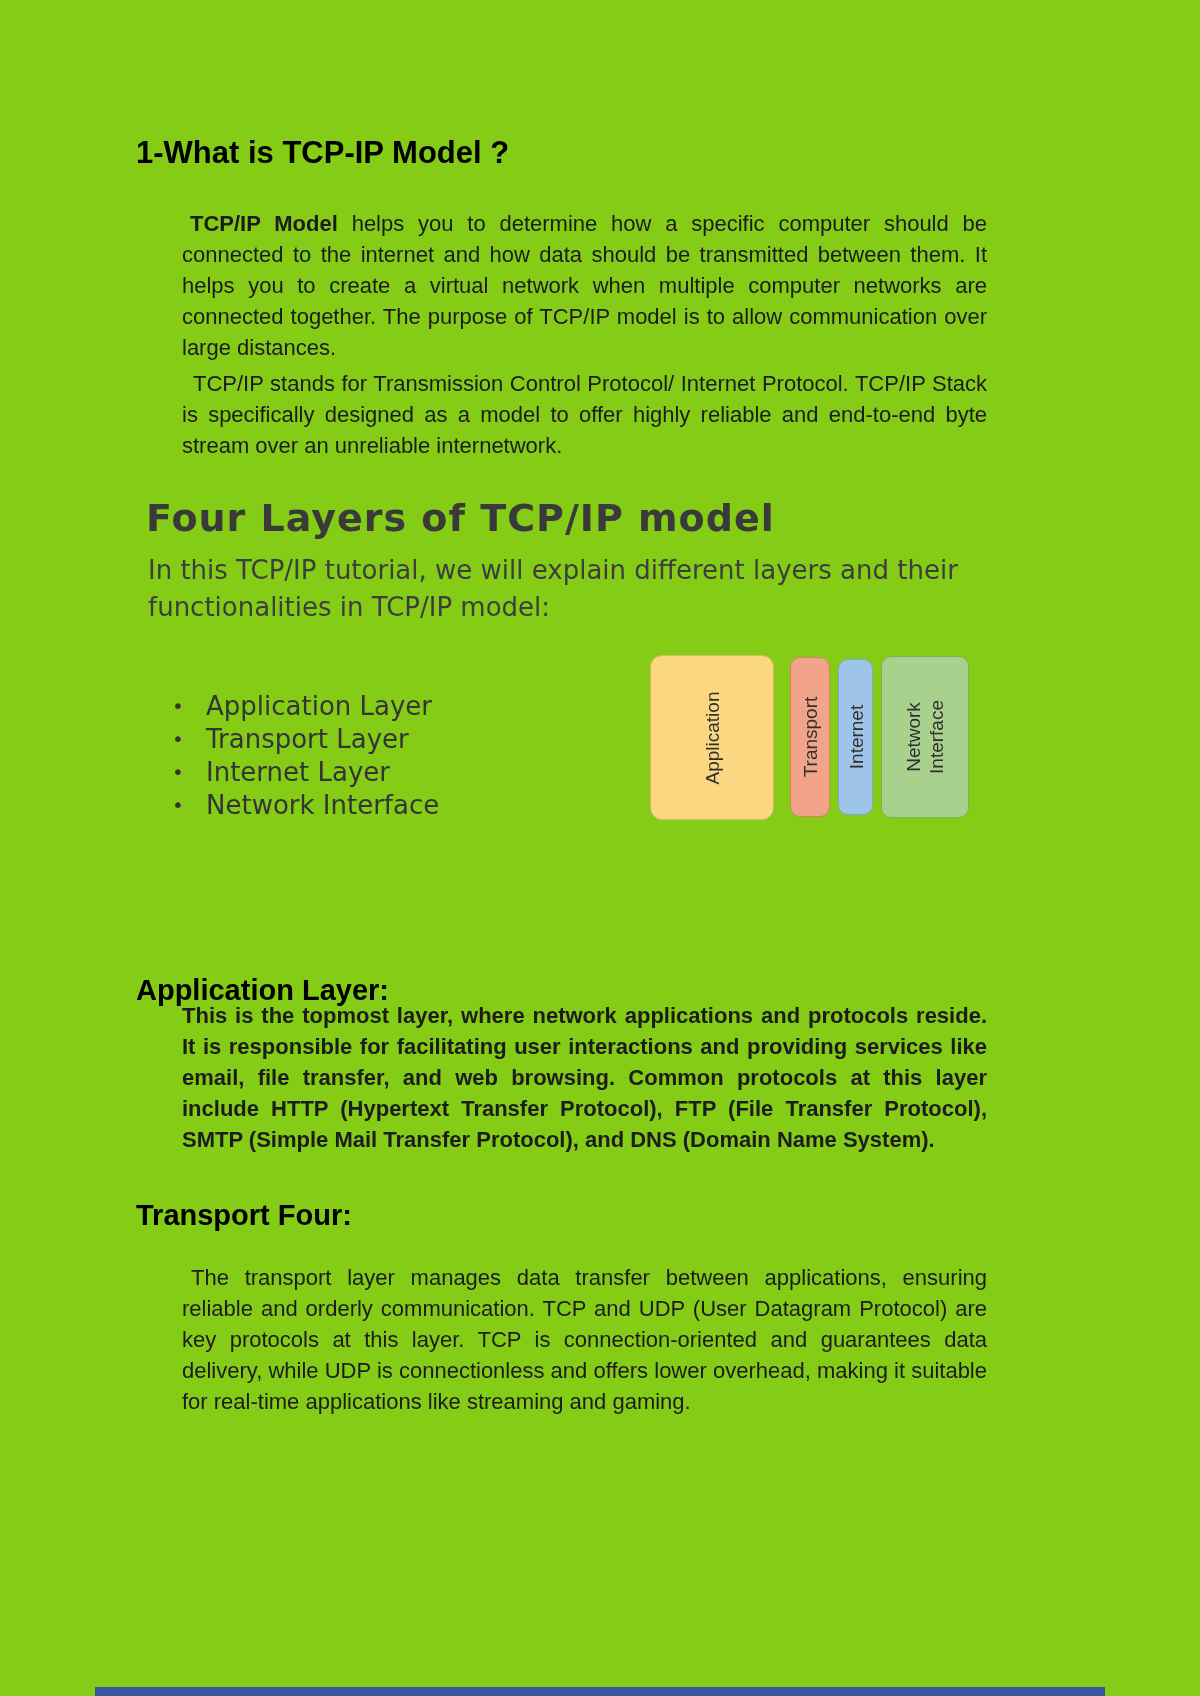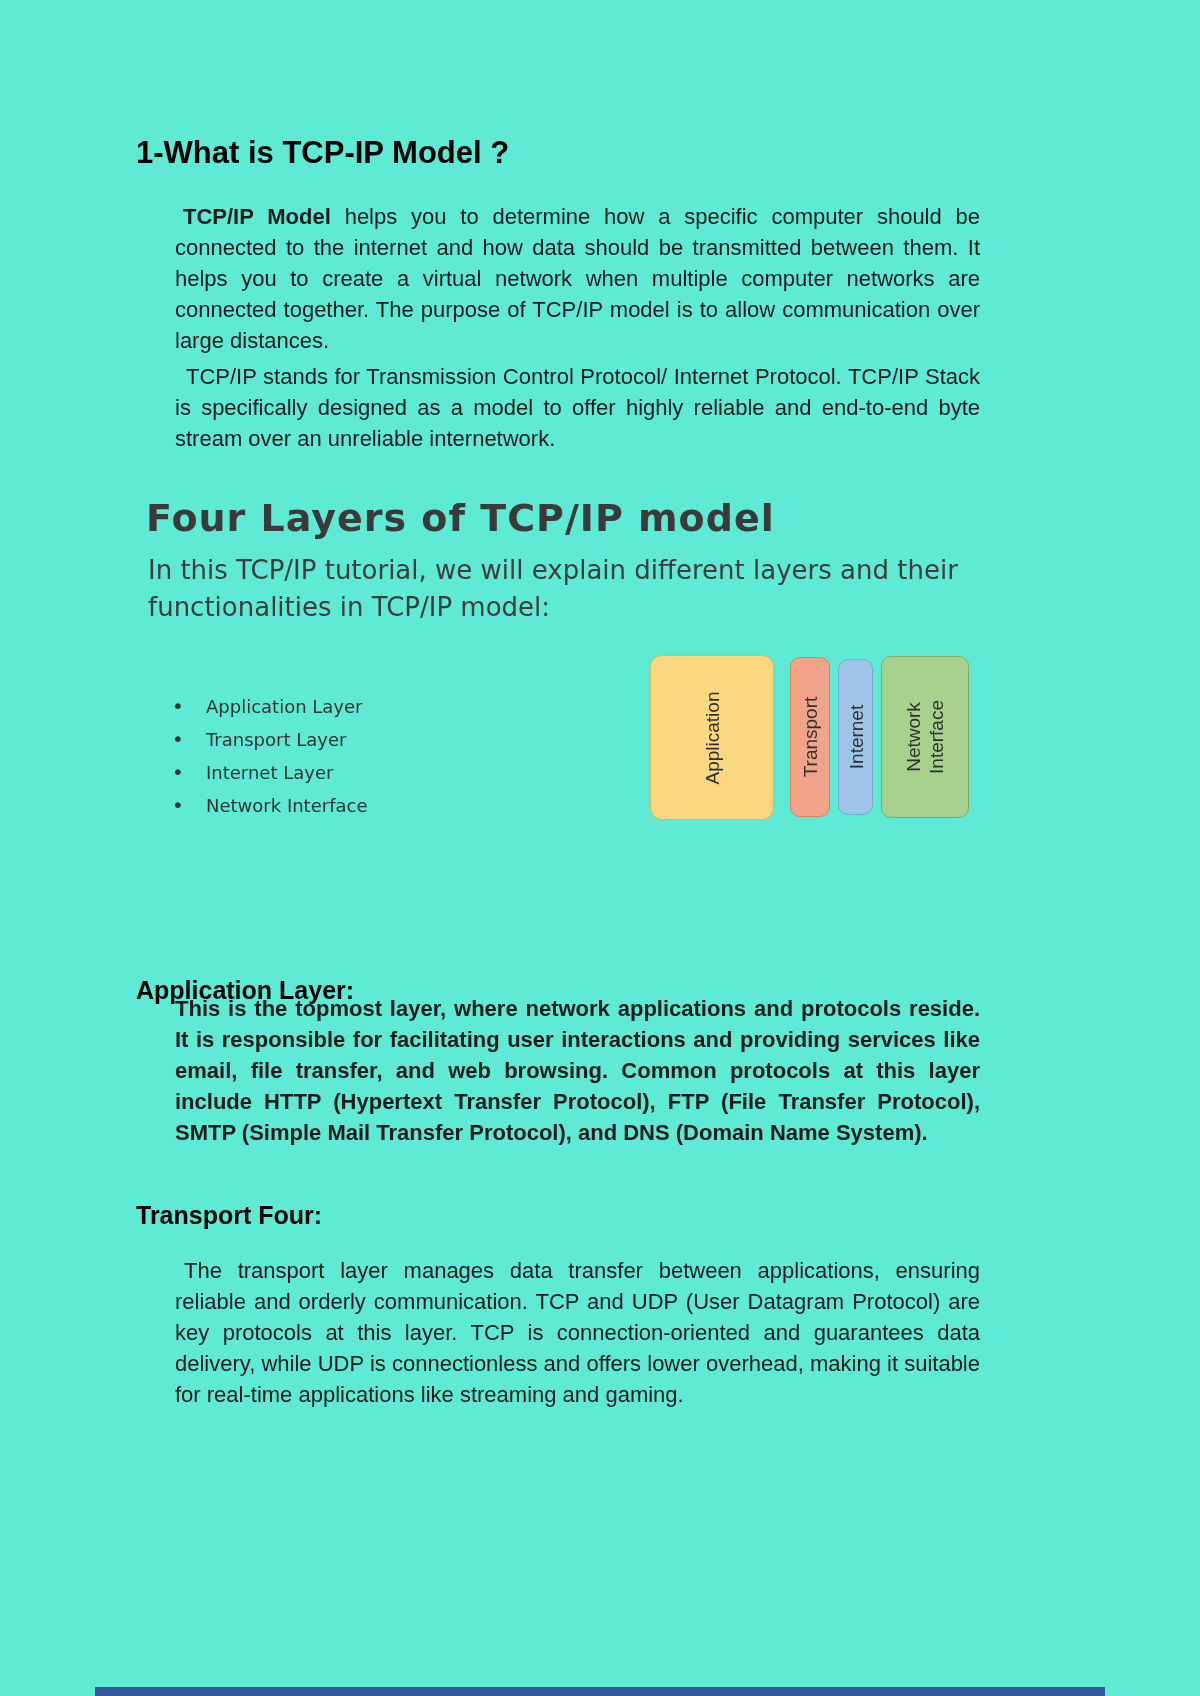--- a/index.html
+++ b/index.html
@@ -1,30 +1,30 @@
 <!DOCTYPE html>
 <html><head>
 <meta charset="utf-8">
 <style>
   html,body{margin:0;padding:0;background:#ffffff;}
   .page{
     position:relative;
     width:1200px;height:1696px;
-    background:#5eead4;
+    background:#84cc16;
     overflow:hidden;
     font-family:"Liberation Sans",sans-serif;
     color:#1b1b1b;
   }
   .h1{
     position:absolute;left:136px;top:134px;margin:0;
     font-size:31px;line-height:38px;font-weight:bold;color:#000000;
     font-family:"Liberation Sans",sans-serif;
   }
   .body-para{
-    position:absolute;left:170px;width:805px;margin:5px;
+    position:absolute;left:170px;width:805px;margin:12px;
     font-size:22px;line-height:31px;text-align:justify;color:#1c1c1c;
   }
   .p1{top:196px;text-indent:8px;}
   .p2{top:356px;text-indent:11px;}
   .p3{top:988px;font-weight:bold;}
   .p4{top:1250px;text-indent:9px;}
   .h2{
     position:absolute;left:134px;top:484px;margin:12px;
     font-family:"DejaVu Sans",sans-serif;
     font-size:38px;line-height:44px;font-weight:bold;color:#3a3a3a;
@@ -32,21 +32,21 @@
   }
   .intro2{
     position:absolute;left:136px;top:540px;width:900px;margin:12px;
     font-family:"DejaVu Sans",sans-serif;
     font-size:26px;line-height:37px;color:#3d3d3d;
   }
   .bullets{
     position:absolute;left:170px;top:690px;margin:0;padding:0;
     list-style:none;
     font-family:"DejaVu Sans",sans-serif;
-    font-size:18px;line-height:33px;color:#343434;
+    font-size:26px;line-height:33px;color:#343434;
   }
   .bullets li{position:relative;padding-left:36px;margin:0;}
   .bullets li::before{
     content:"\2022";
     position:absolute;left:2px;top:0px;
     font-size:20px;color:#343434;
   }
   .diagram{
     position:absolute;left:650px;top:655px;
     display:flex;align-items:flex-start;
@@ -64,21 +64,21 @@
   .vlabel{
     position:absolute;top:50%;left:50%;
     transform:translate(-50%,-50%) rotate(-90deg);
     width:140px;text-align:center;
     font-size:19px;line-height:23px;color:#2f2f2f;
     font-family:"Liberation Sans",sans-serif;
     white-space:normal;
   }
   .h3{
     position:absolute;left:136px;margin:0;
-    font-size:25px;line-height:30px;font-weight:bold;color:#000000;
+    font-size:29px;line-height:30px;font-weight:bold;color:#000000;
   }
   .h3-app{top:975px;}
   .h3-transport{top:1200px;}
   .footer-bar{
     position:absolute;left:95px;top:1687px;width:1010px;height:9px;
     background:#35579e;
   }
   .bold-lead{font-weight:bold;}
 </style>
 </head>

